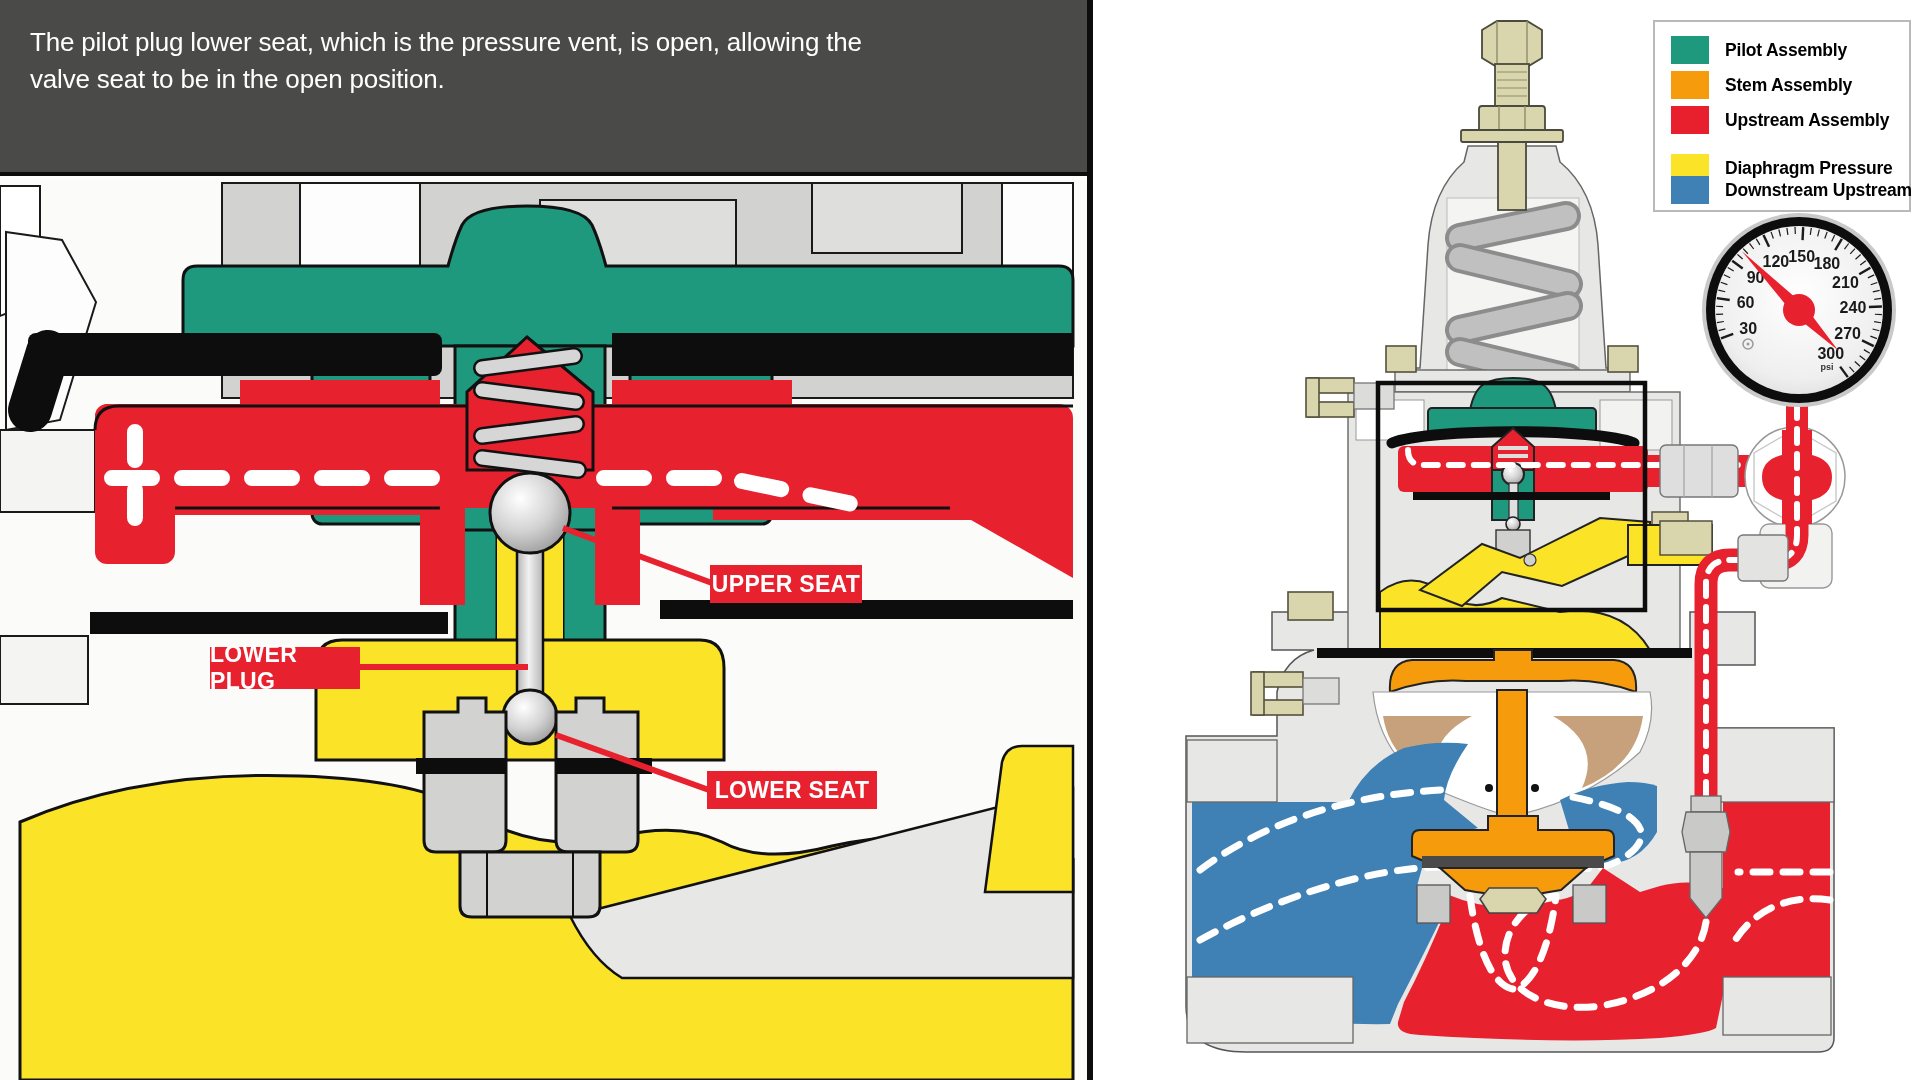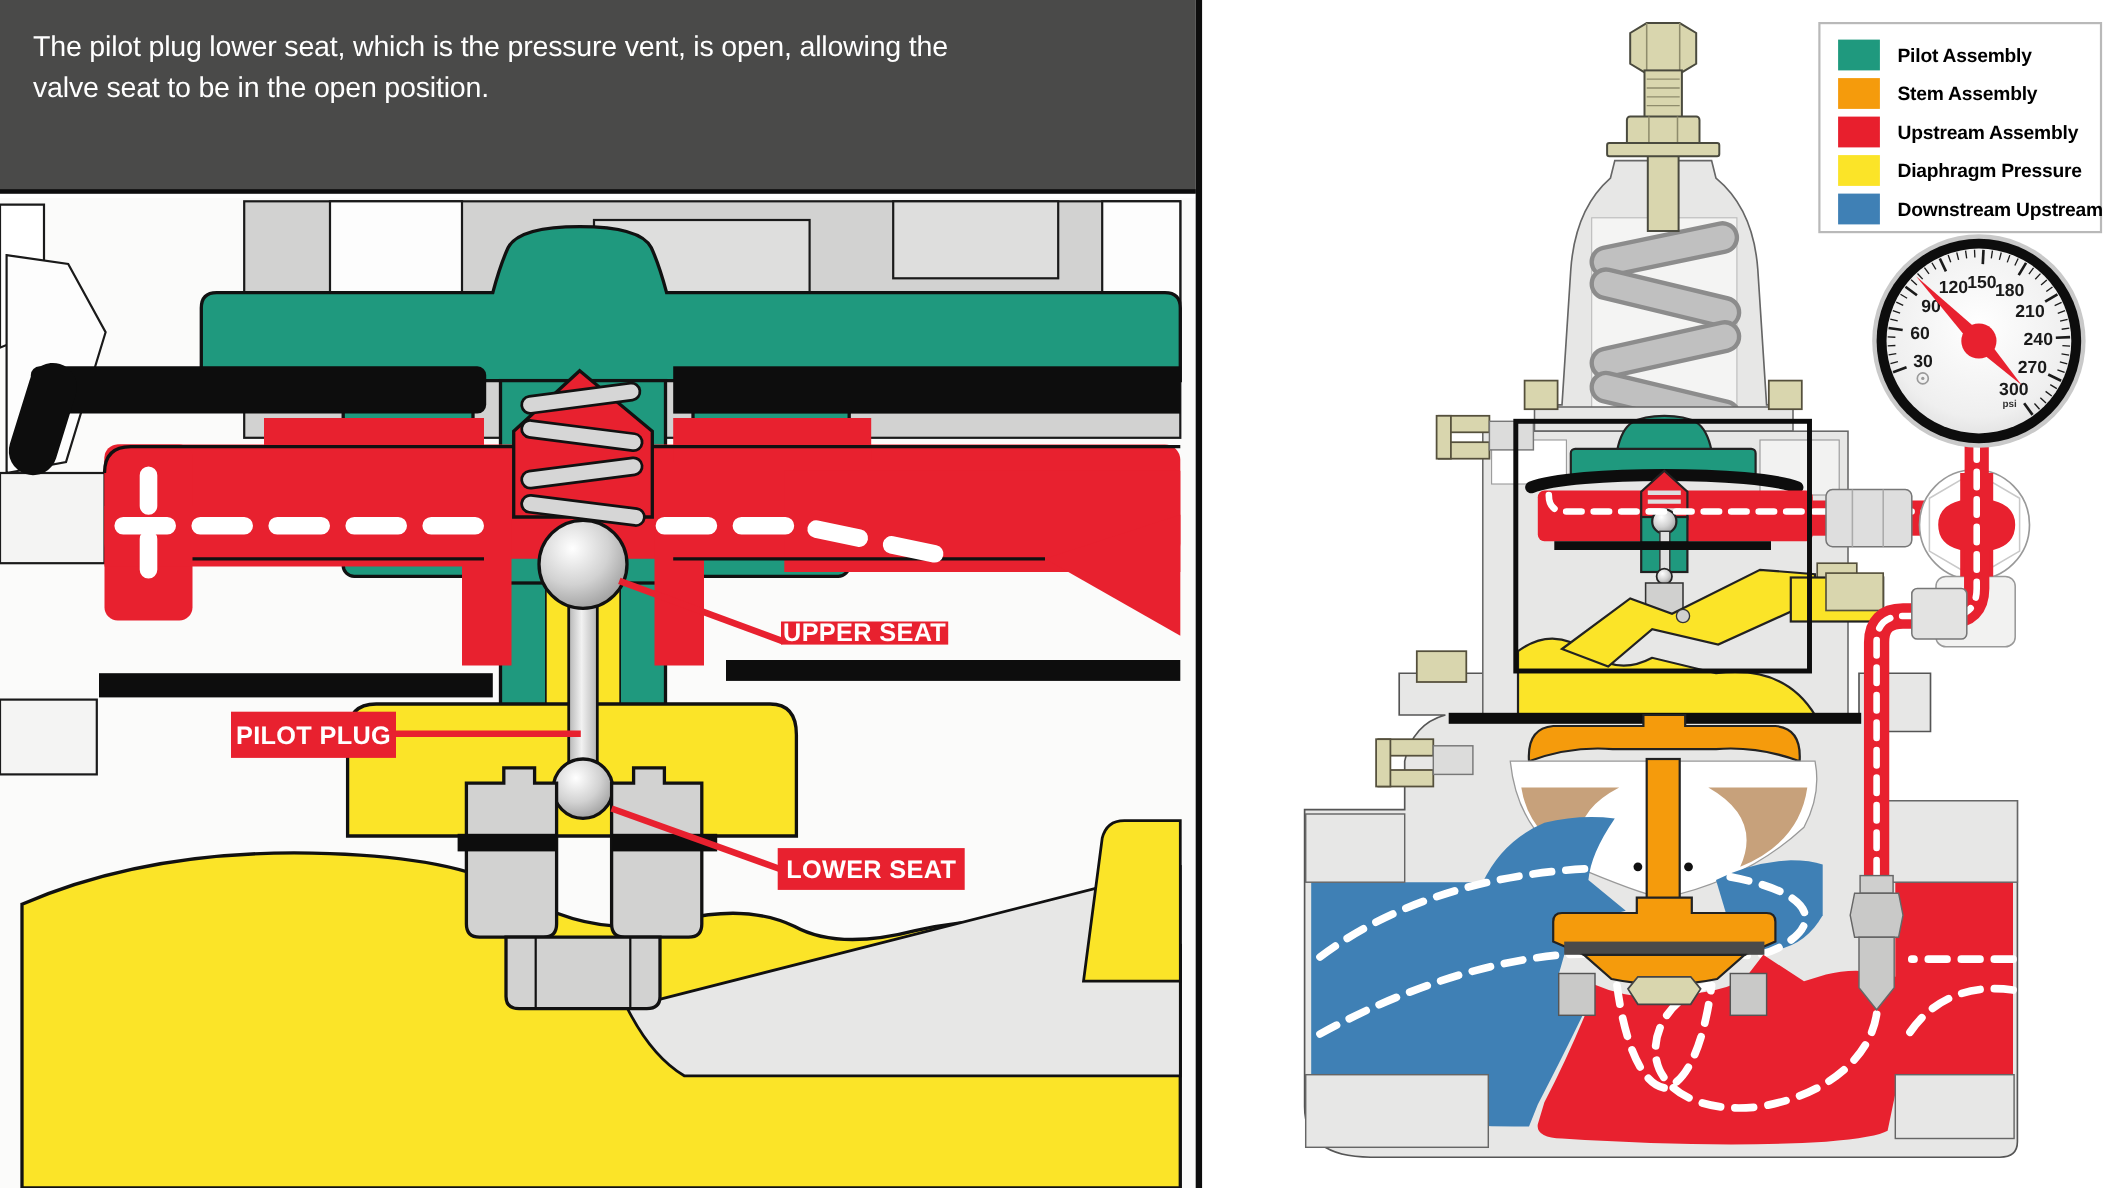--- a/index.html
+++ b/index.html
@@ -125,22 +125,22 @@
         <path d="M563,528 L712,583"></path>
         <path d="M357,667 H528"></path>
         <path d="M556,735 L709,790"></path>
       </g>
     </svg>
 
     <div class="banner" style="background: rgb(74, 74, 73);">
       <div class="banner-text">The pilot plug lower seat, which is the pressure vent, is open, allowing the valve seat to be in the open position.</div>
     </div>
 
-    <div class="callout" style="left:710px;top:565px;width:152px;height:21px;text-align:center;">UPPER SEAT</div>
-    <div class="callout" style="left:210px;top:647px;width:150px;height:42px;">PILOT PLUG</div>
+    <div class="callout" style="left:710px;top:565px;width:152px;height:38px;text-align:center;">UPPER SEAT</div>
+    <div class="callout" style="left:210px;top:647px;width:150px;height:42px;">LOWER PLUG</div>
     <div class="callout" style="left:707px;top:771px;width:170px;height:38px;text-align:right;">LOWER SEAT</div>
   </div>
 
   <div class="panel-divider"></div>
 
   <div class="right-panel">
 
     <svg class="diagram-svg" width="827" height="1080" viewBox="1093 0 827 1080" xmlns="http://www.w3.org/2000/svg">
       <defs>
         <radialGradient id="ballGrad2" cx="38%" cy="32%" r="75%">
@@ -366,21 +366,21 @@
         <div class="legend-label">Pilot Assembly</div>
       </div>
       <div class="legend-row" style="top:49px">
         <div class="legend-swatch" style="background: rgb(245, 155, 12);"></div>
         <div class="legend-label">Stem Assembly</div>
       </div>
       <div class="legend-row" style="top:84px">
         <div class="legend-swatch" style="background: rgb(232, 31, 45);"></div>
         <div class="legend-label">Upstream Assembly</div>
       </div>
-      <div class="legend-row" style="top:119px">
+      <div class="legend-row" style="top:132px">
         <div class="legend-swatch" style="background: rgb(251, 228, 40);"></div>
         <div class="legend-label">Diaphragm Pressure</div>
       </div>
       <div class="legend-row" style="top:154px">
         <div class="legend-swatch" style="background: rgb(63, 128, 181);"></div>
         <div class="legend-label">Downstream Upstream</div>
       </div>
     </div>
   </div>
 </div>

